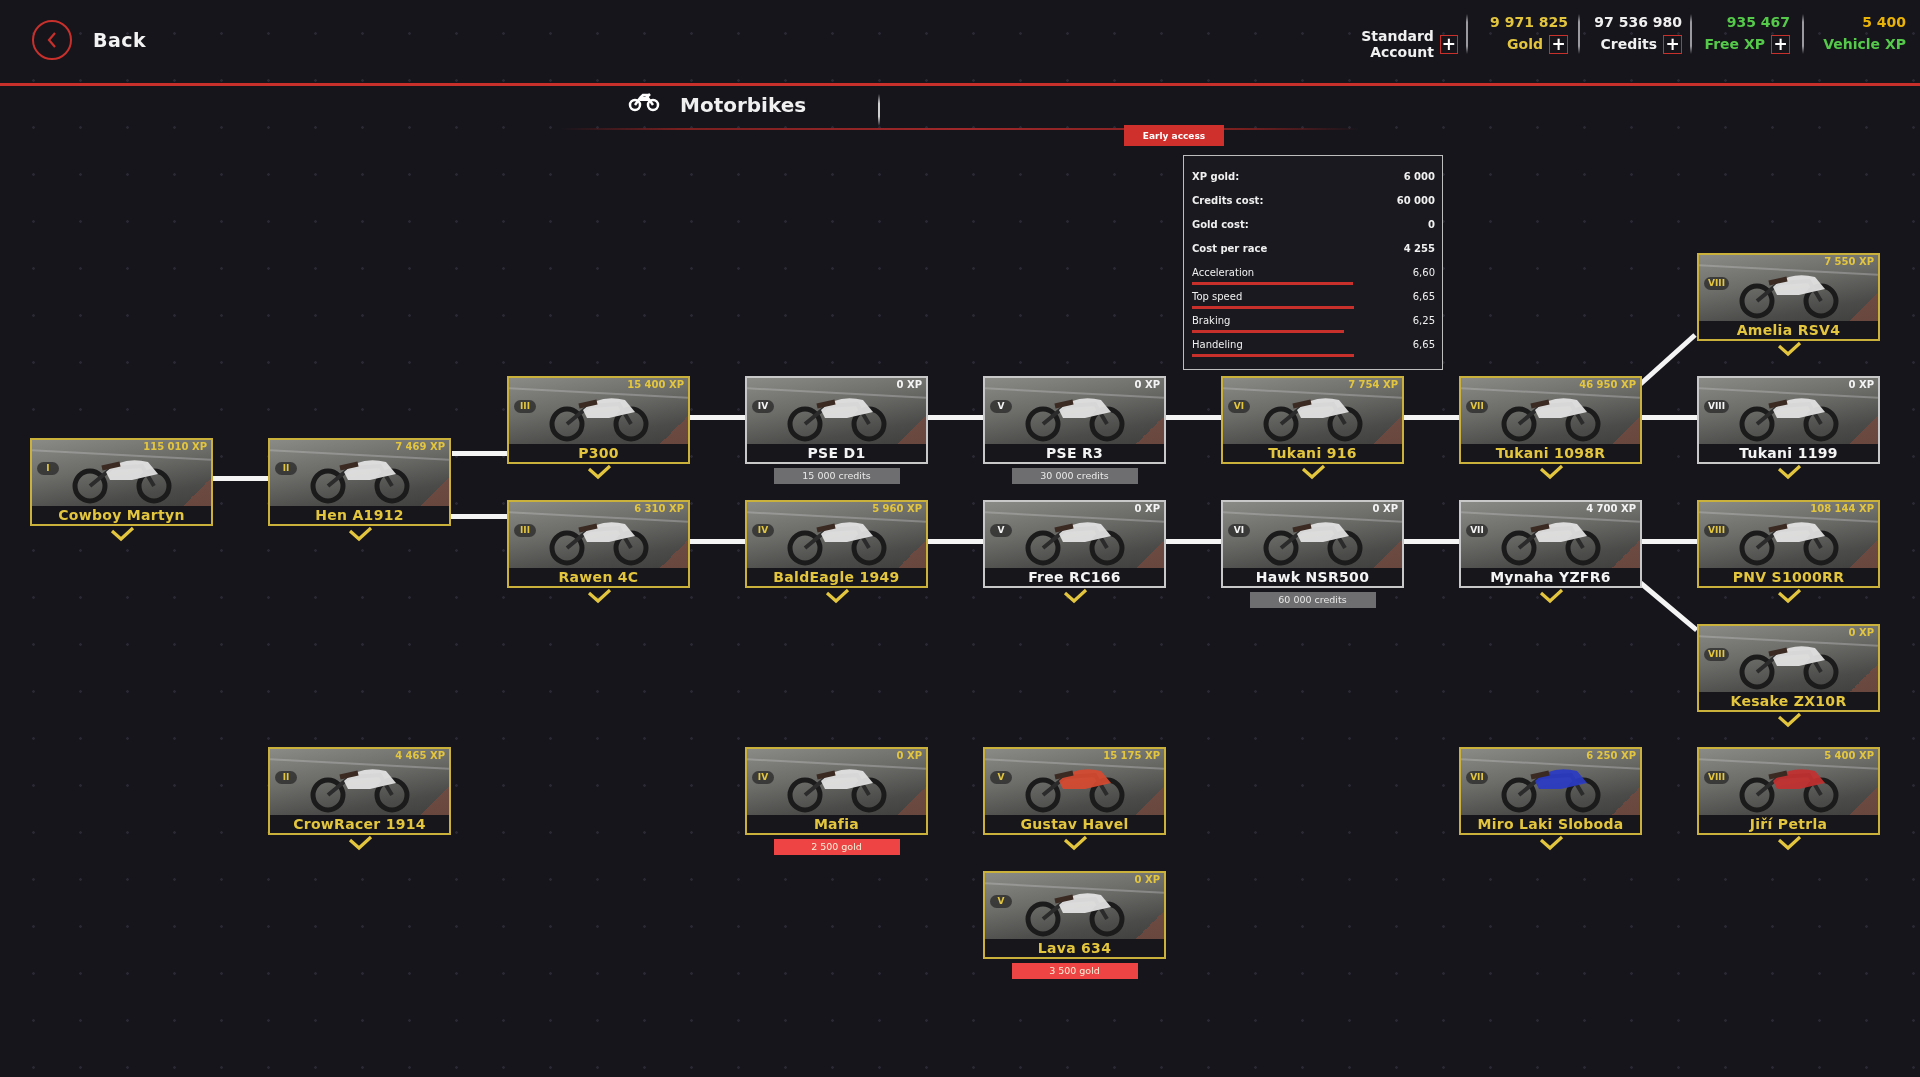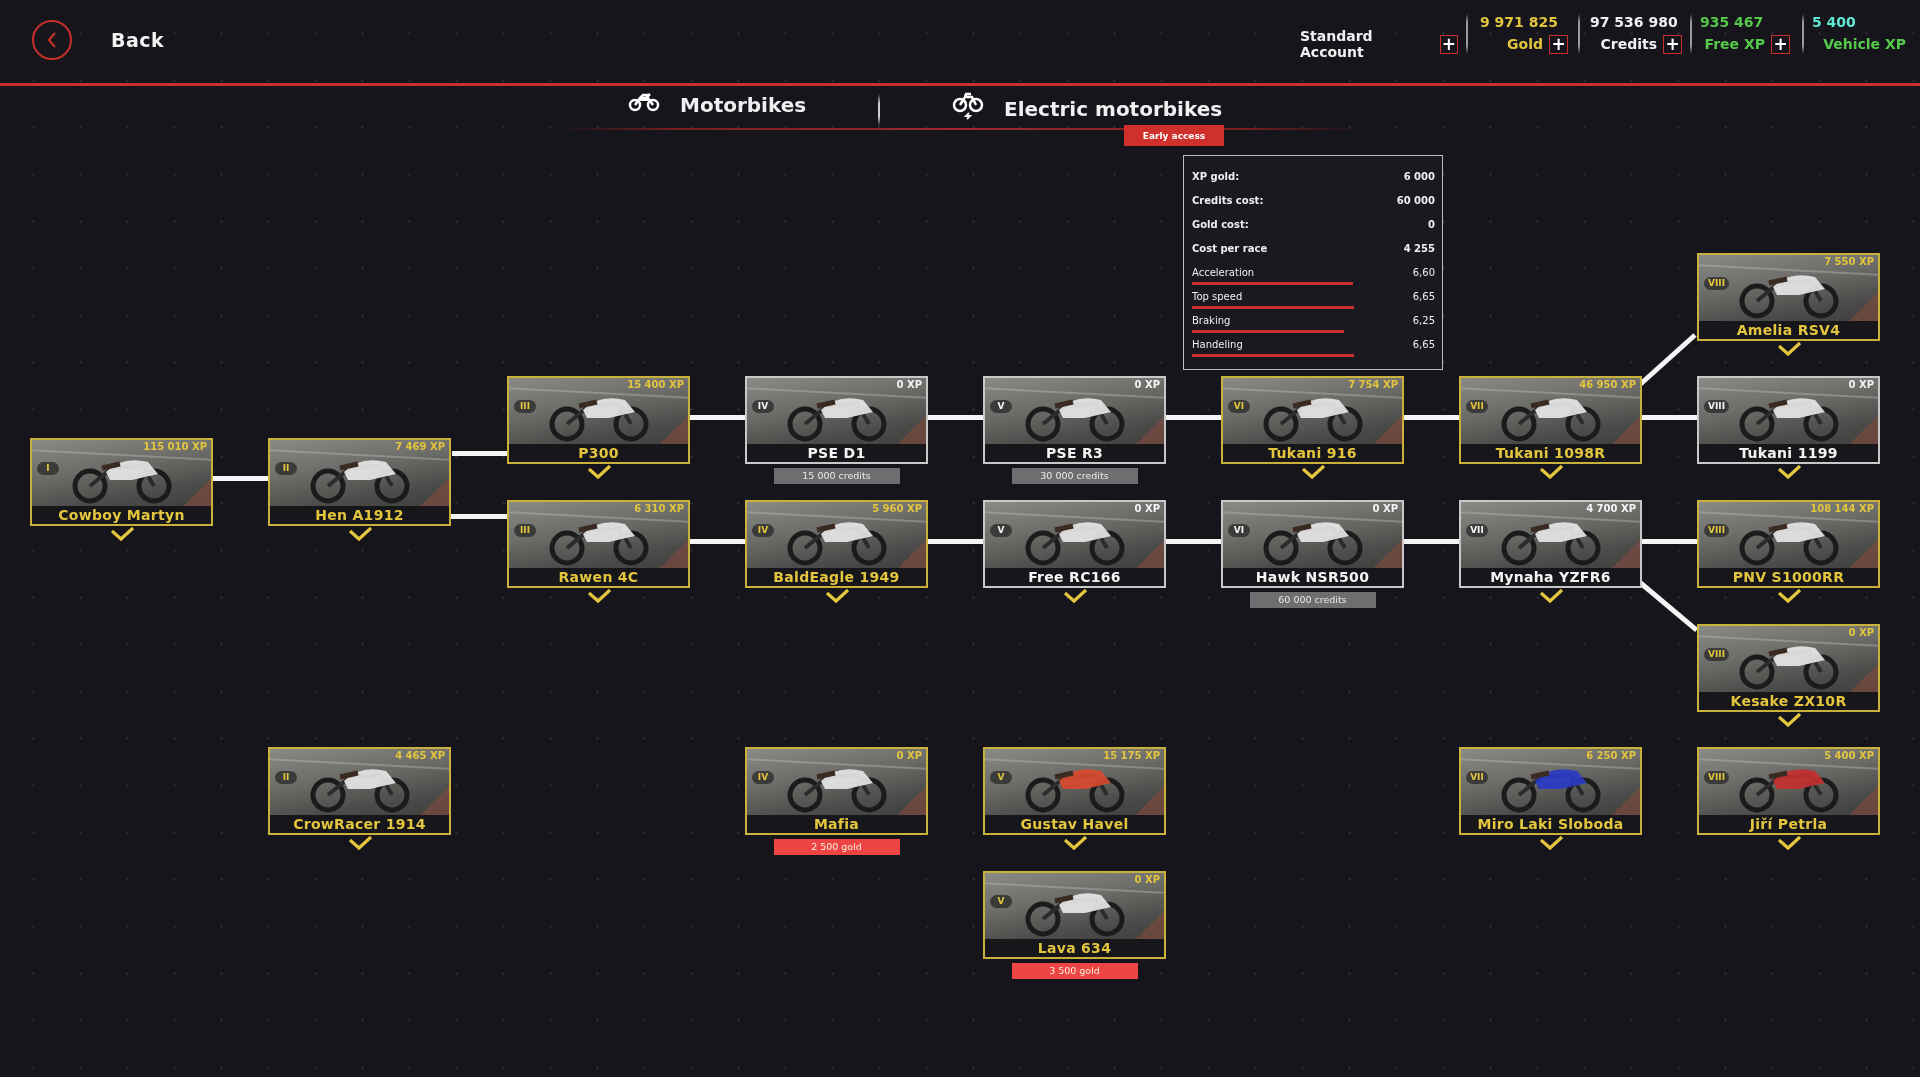--- a/index.html
+++ b/index.html
@@ -11,23 +11,23 @@
     background-position: 10px 10px;
     font-family: "DejaVu Sans", sans-serif;
     color: #fff;
     position: relative;
   }
   
   .header { position: absolute; left: 0; top: 0; width: 1920px; height: 86px; }
   .header-line { position: absolute; left: 0; top: 83px; width: 1920px; height: 3px; background: #c8302b; }
   .back-btn { position: absolute; left: 32px; top: 20px; display: flex; align-items: center; cursor: pointer; }
   .back-circle { width: 40px; height: 40px; border: 2.5px solid #c8302b; border-radius: 50%; display: flex; align-items: center; justify-content: center; }
-  .back-label { margin-left: 39px; font-size: 19px; font-weight: bold; color: #f2f2f2; letter-spacing: 0.5px; }
-
-  .res { position: absolute; top: 12px; font-weight: bold; font-size: 14px; }
+  .back-label { margin-left: 21px; font-size: 19px; font-weight: bold; color: #f2f2f2; letter-spacing: 0.5px; }
+
+  .res { position: absolute; top: 12px; text-align: right; font-weight: bold; font-size: 14px; }
   .res .val { height: 20px; line-height: 20px; }
   .res .lbl { height: 24px; display: flex; align-items: center; justify-content: flex-end; gap: 6px; }
   .plus { width: 19px; height: 19px; border: 1px solid #c8302b; display: inline-flex; align-items: center; justify-content: center; color: #fff; font-size: 17px; line-height: 1; cursor: pointer; }
   .vsep { position: absolute; top: 14px; width: 2px; height: 40px; background: linear-gradient(to bottom, transparent, #9a9aa0 20%, #9a9aa0 80%, transparent); }
 
   
   .tabs-bar { position: absolute; left: 560px; top: 86px; width: 800px; height: 45px; }
   .tabs-bar .under { position: absolute; left: 0; top: 42px; width: 800px; height: 2px; background: linear-gradient(to right, transparent, #7a1f1f 15%, #a0282a 50%, #7a1f1f 85%, transparent); }
   .tab { position: absolute; top: 6px; display: flex; align-items: center; gap: 20px; font-size: 20px; font-weight: bold; color: #f0f0f0; cursor: pointer; }
   .tab-sep { position: absolute; left: 318px; top: 8px; width: 2px; height: 32px; background: linear-gradient(to bottom, transparent, #cfcfcf 30%, #cfcfcf 70%, transparent); }
@@ -104,52 +104,41 @@
   <div class="res" style="left:1700px; width:90px;">
     <div class="val" style="color:#55c94a;">935 467</div>
     <div class="lbl" style="color:#55c94a;">
       <span>Free XP</span>
       <span class="plus">+</span>
     </div>
   </div>
   <div class="vsep" style="left:1802px;"></div>
 
   <div class="res" style="left:1812px; width:94px;">
-    <div class="val" style="color:#5eead4;">5 400</div>
+    <div class="val" style="color:#eab308;">5 400</div>
     <div class="lbl" style="color:#55c94a;">
       <span>Vehicle XP</span>
     </div>
   </div>
   <div class="header-line"></div>
 </div>
 
 <div class="tabs-bar">
   <div class="tab" style="left:68px;justify-content:center;">
     <span>
       <svg width="32" height="20" viewBox="0 0 32 20">
           <circle cx="7" cy="13" r="5" fill="none" stroke="#fff" stroke-width="2.5"></circle>
           <circle cx="25" cy="13" r="5" fill="none" stroke="#fff" stroke-width="2.5"></circle>
           <path d="M7 13 L12 6 L20 6 L25 13 M12 6 L15 3 L21 3 M18 6 L22 2" fill="none" stroke="#fff" stroke-width="2.5"></path>
           <rect x="12" y="5" width="9" height="4" fill="#fff"></rect>
         </svg>
     </span>
     <span>Motorbikes</span>
   </div>
   <div class="tab-sep"></div>
-  <div class="tab" style="left:392px;">
-    <span>
-      <svg width="32" height="28" viewBox="0 0 32 28">
-          <circle cx="8" cy="13" r="6" fill="none" stroke="#fff" stroke-width="2.5"></circle>
-          <circle cx="24" cy="13" r="6" fill="none" stroke="#fff" stroke-width="2.5"></circle>
-          <path d="M8 13 L13 5 L20 5 L24 13 M13 5 L14 2 L19 2" fill="none" stroke="#fff" stroke-width="2.5"></path>
-          <path d="M17 21 L14 24 L18 24 L15 27" fill="none" stroke="#fff" stroke-width="1.8"></path>
-        </svg>
-    </span>
-    <span>Electric motorbikes</span>
-  </div>
   <div class="under"></div>
 </div>
 <div class="early">Early access</div>
 
 <div class="stats">
   <div class="srow">
       <span>XP gold:</span>
       <span>6 000</span>
     </div>
   <div class="srow">

